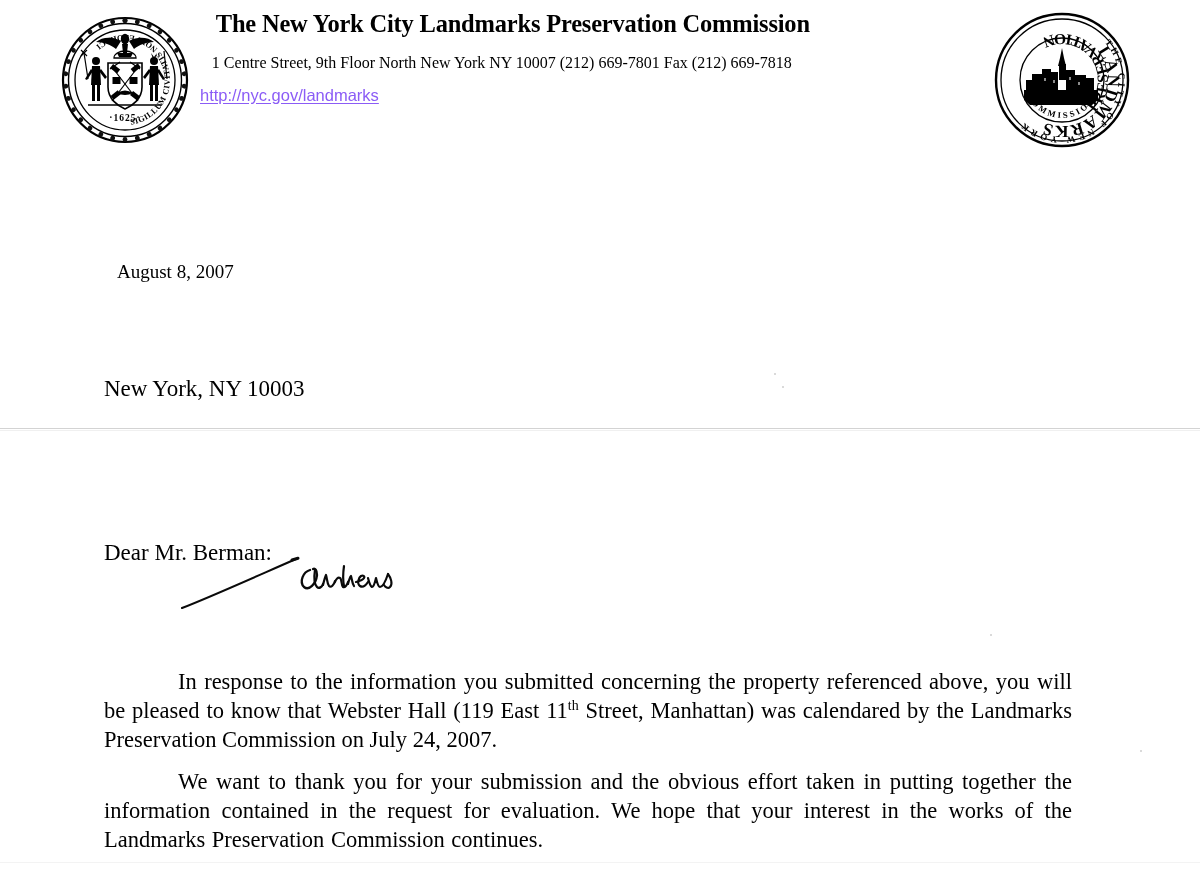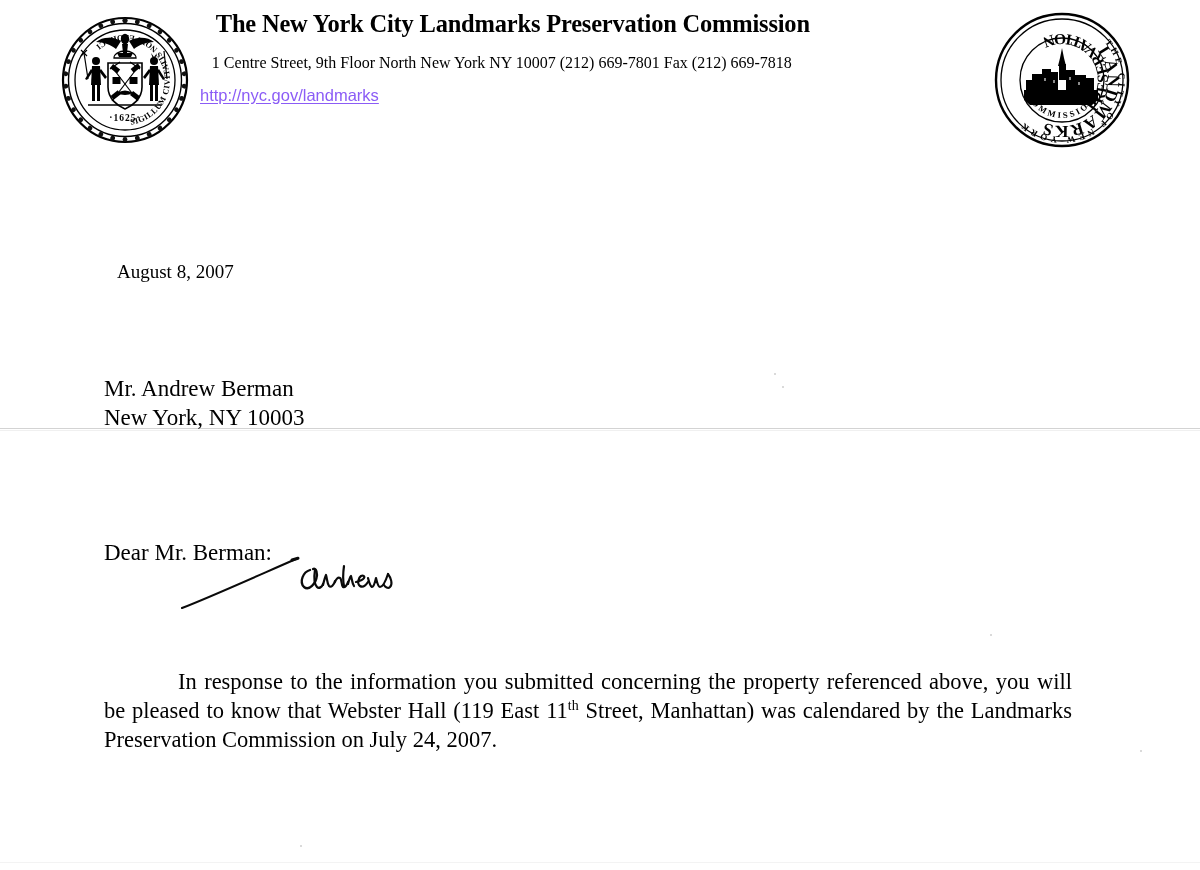--- a/index.html
+++ b/index.html
@@ -350,21 +350,20 @@
         <rect x="83" y="71" width="2" height="3"></rect>
         <rect x="92" y="76" width="2" height="3"></rect>
       </g>
     </svg>
   </div>
 
 
   <div class="date-line">August 8, 2007</div>
 
   <div class="recipient">
-    <div>Mr. Andrew Berman</div>
     <div>New York, NY 10003</div>
   </div>
 
 
   <div class="salutation">Dear Mr. Berman:</div>
 
   <div class="handwrite-layer">
     <svg viewBox="0 0 300 80" xmlns="http://www.w3.org/2000/svg">
 
       <path d="M 22,68 C 48,58 88,40 136,19" fill="none" stroke="#0a0a0a" stroke-width="2.1" stroke-linecap="round"></path>
@@ -386,20 +385,21 @@
 
         <path d="M 208,38 C 209,42 210,46 212,47 C 214,47 215,42 216,38 C 217,42 218,47 220,47 C 223,47 226,40 228,34" stroke-width="2.2"></path>
 
         <path d="M 228,34 C 231,38 233,44 230,47 C 228,49 225,47 224,45" stroke-width="2.1"></path>
       </g>
     </svg>
   </div>
 
   <p class="para p1"><span>In response to the information you submitted concerning the property referenced above, you will be pleased to know that Webster Hall (119 East 11</span><sup class="ord">th</sup><span> Street, Manhattan) was calendared by the Landmarks Preservation Commission on July 24, 2007.</span></p>
 
+  <p class="para p2">We want to thank you for your submission and the obvious effort taken in putting together the information contained in the request for evaluation. We hope that your interest in the works of the Landmarks Preservation Commission continues.</p>
 
   <div class="scanline l1"></div>
   <div class="scanline l2"></div>
   <div class="scanline l3"></div>
   <div class="speck" style="left:774px; top:373px;"></div>
   <div class="speck" style="left:782px; top:386px;"></div>
   <div class="speck" style="left:990px; top:634px;"></div>
   <div class="speck" style="left:1140px; top:750px;"></div>
   <div class="speck" style="left:300px; top:845px;"></div>
 

